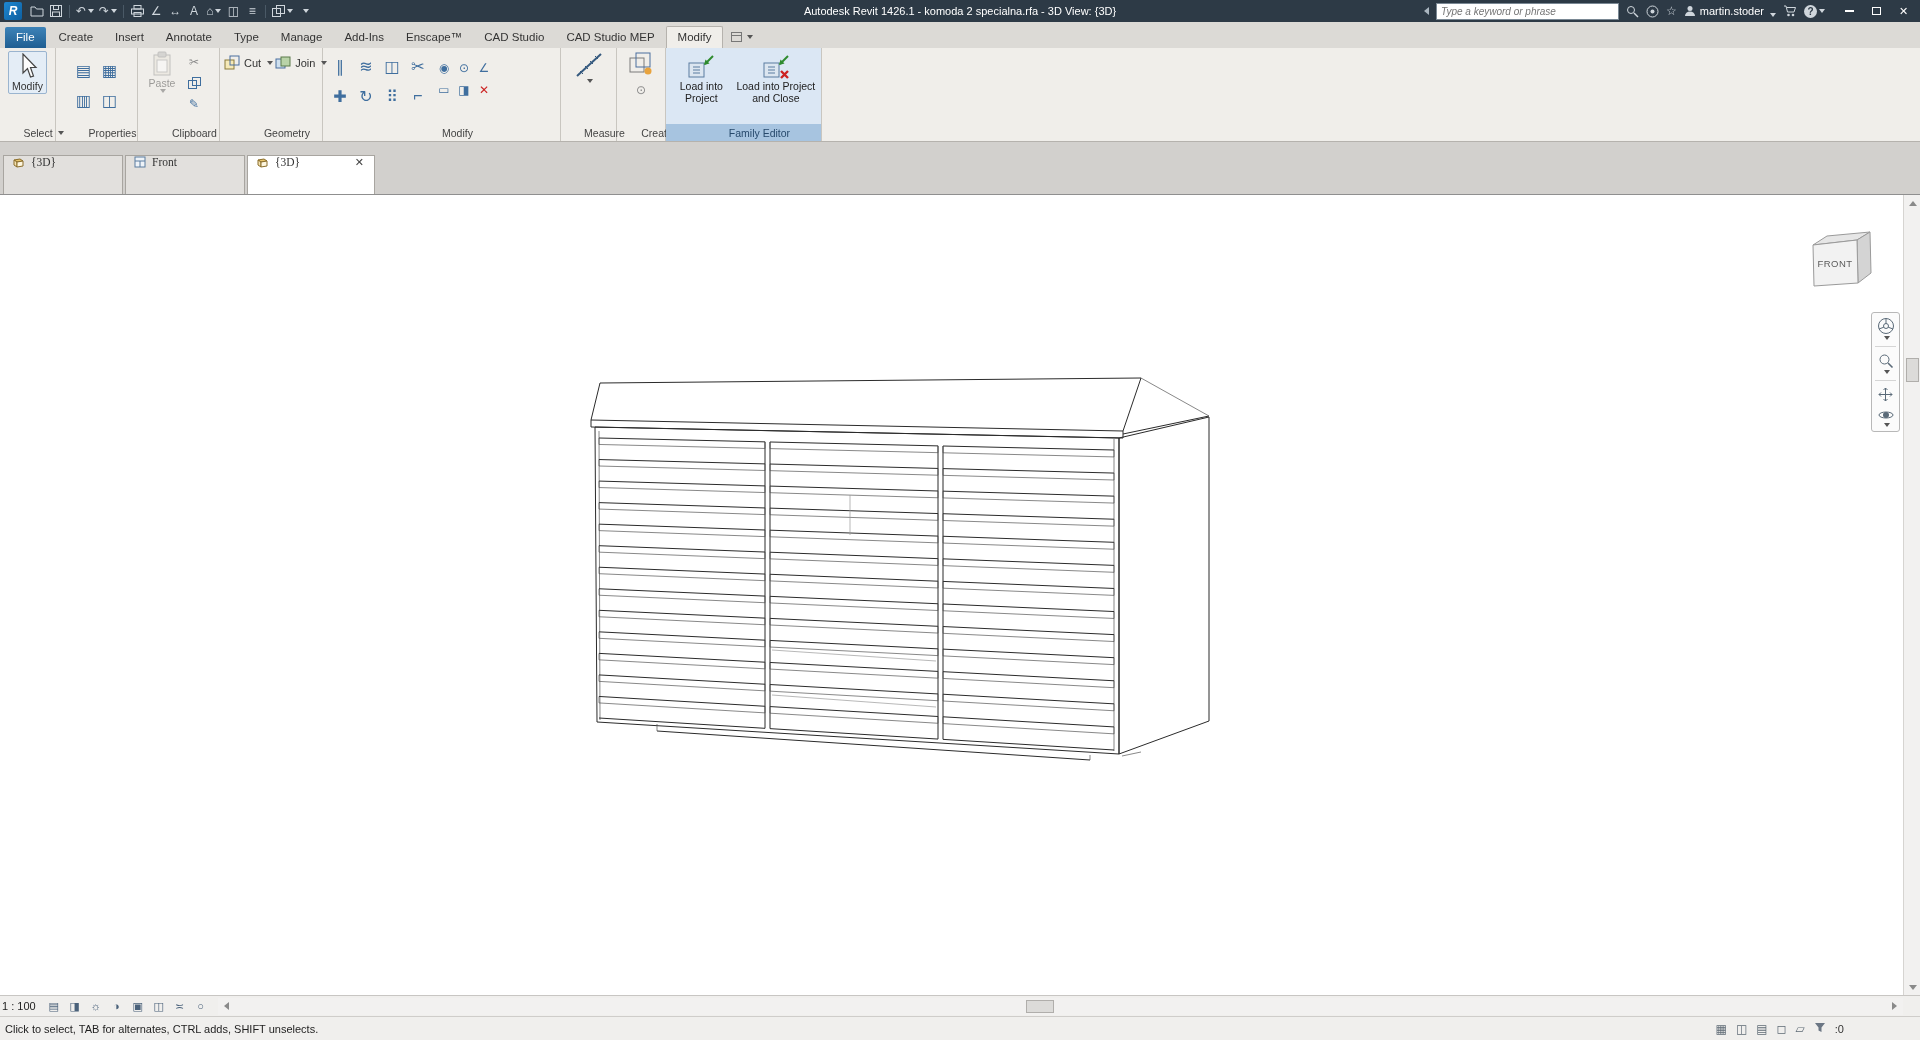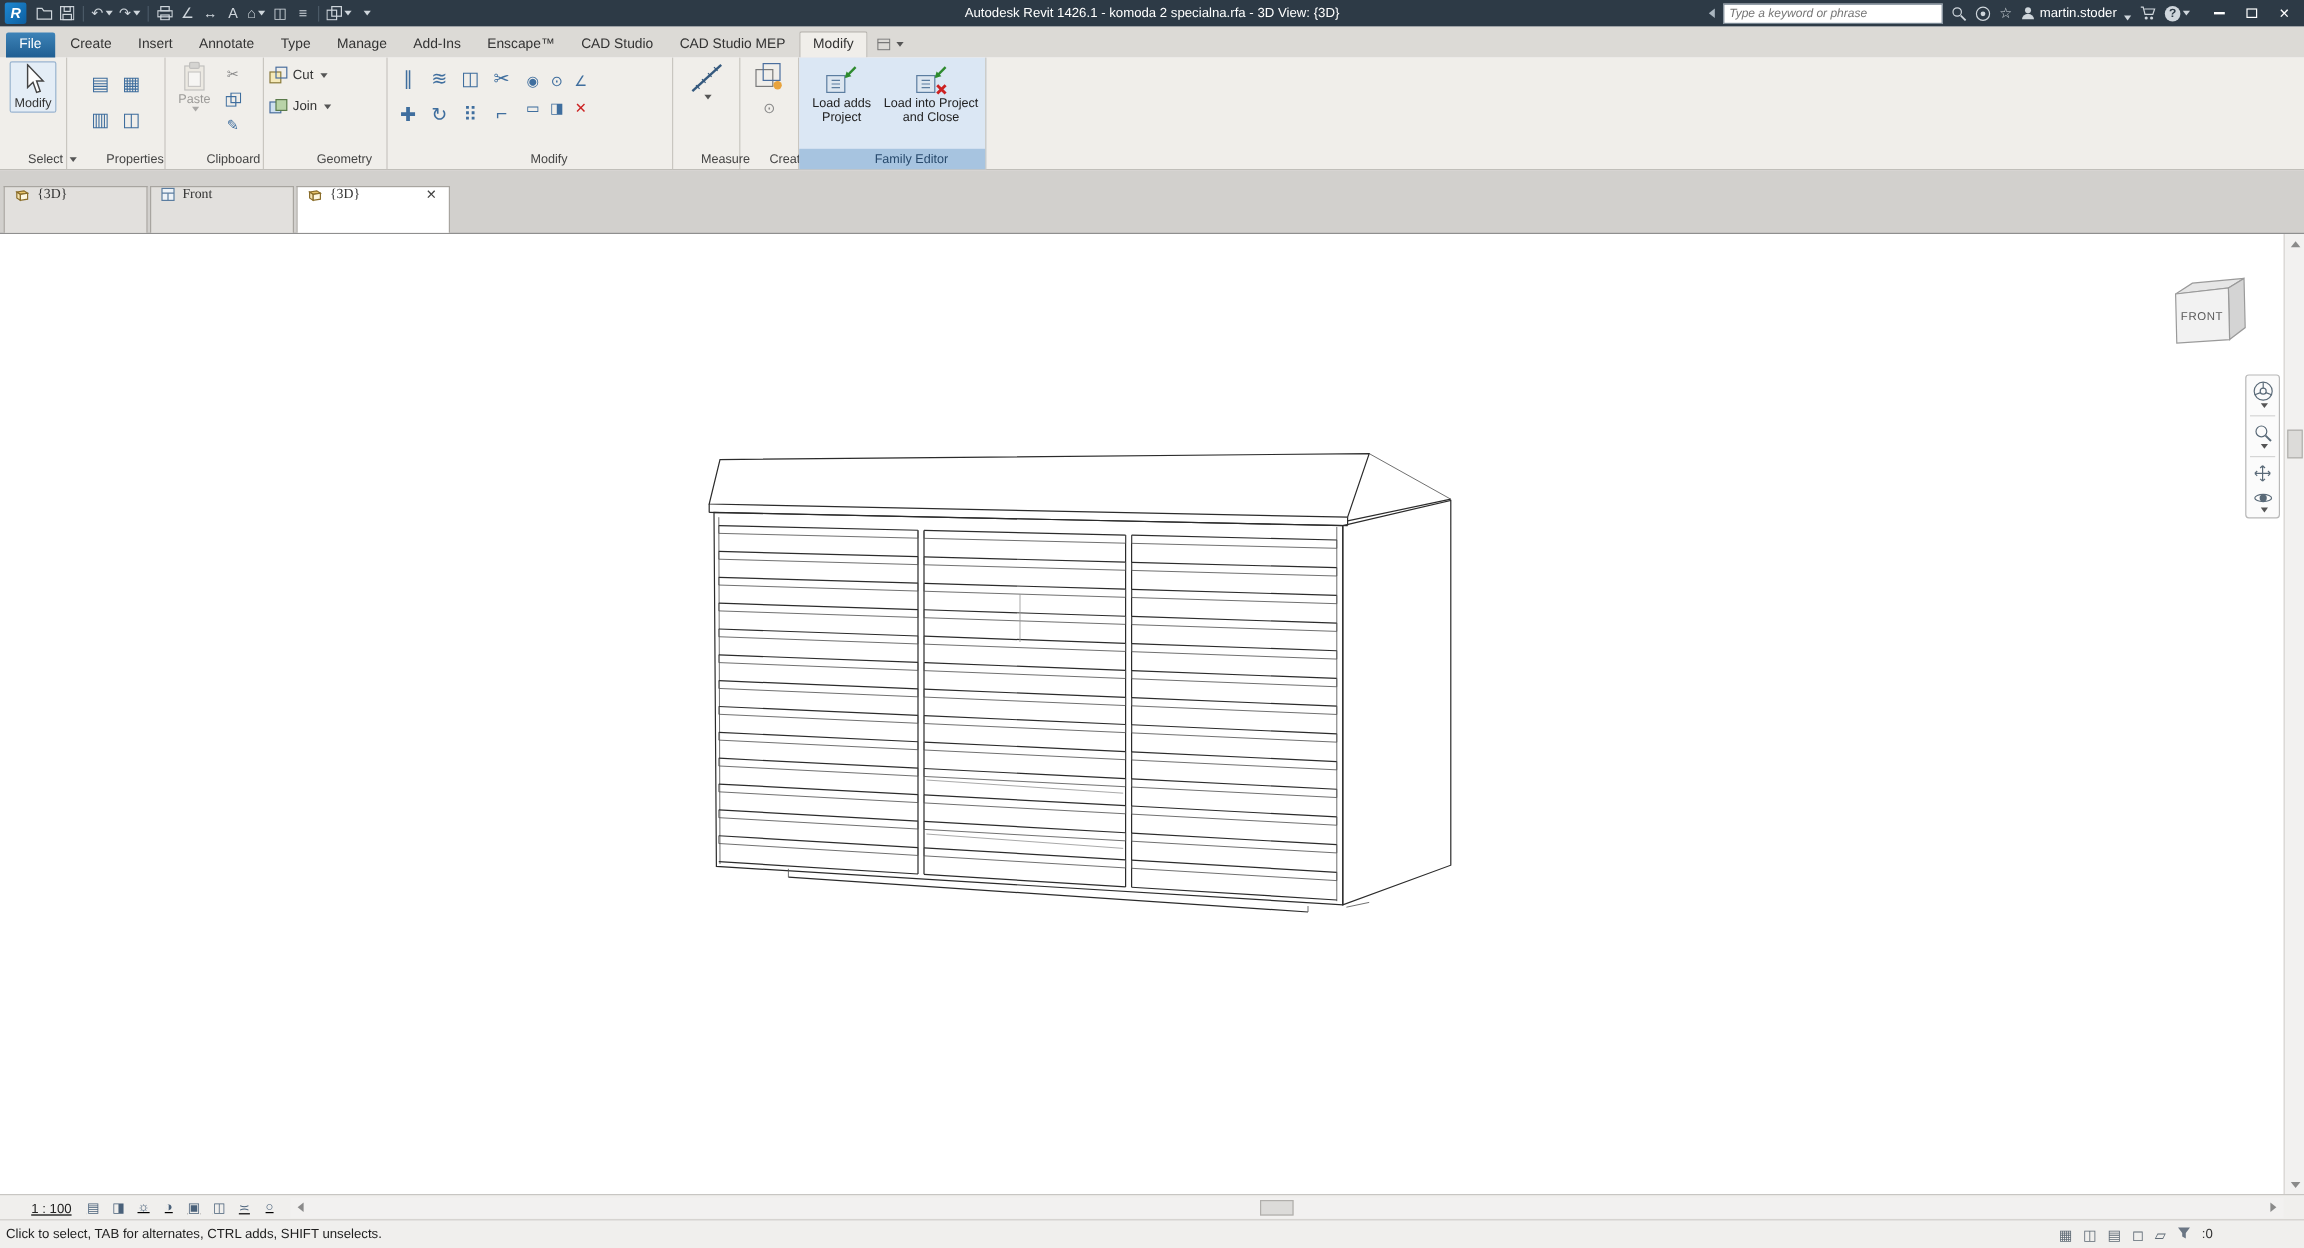--- a/index.html
+++ b/index.html
@@ -67,21 +67,21 @@
   .nav-sep{width:21px;height:1px;background:#d5d5d5;}
   .vscroll{position:absolute;right:0;top:0;bottom:0;width:17px;background:#f2f1f0;border-left:1px solid #d6d4d1;}
   .sb-btn{width:17px;height:16px;display:flex;align-items:center;justify-content:center;}
   .tri-up{width:0;height:0;border-left:4px solid transparent;border-right:4px solid transparent;border-bottom:5px solid #8a8a8a;}
   .tri-down{width:0;height:0;border-left:4px solid transparent;border-right:4px solid transparent;border-top:5px solid #8a8a8a;}
   .tri-left{width:0;height:0;border-top:4px solid transparent;border-bottom:4px solid transparent;border-right:5px solid #8a8a8a;}
   .tri-right{width:0;height:0;border-top:4px solid transparent;border-bottom:4px solid transparent;border-left:5px solid #8a8a8a;}
   .vthumb{position:absolute;left:2px;top:163px;width:13px;height:24px;background:#dcdbd9;border:1px solid #b0aeab;}
   
   .bottombar{height:21px;background:#f0efed;border-top:1px solid #c8c6c3;display:flex;align-items:center;}
-  .vcb{display:flex;align-items:flex-end;gap:3px;padding-left:26px;text-decoration:underline;}
+  .vcb{display:flex;align-items:center;gap:3px;padding-left:2px;}
   .scale-label{font-size:11px;color:#222;margin-right:6px;white-space:nowrap;}
   .vcb-icon{width:18px;height:16px;display:flex;align-items:center;justify-content:center;font-size:11px;color:#4a617a;}
   .hscroll{flex:1;height:17px;background:#f2f1f0;position:relative;display:flex;align-items:center;margin-left:8px;}
   .hthumb{position:absolute;left:808px;width:28px;height:13px;background:#dcdbd9;border:1px solid #b0aeab;}
   .corner{width:17px;height:17px;background:#f0efed;}
   .statusbar{height:24px;background:#f0efed;border-top:1px solid #cfcdca;display:flex;align-items:center;font-size:11px;color:#1e1e1e;padding-left:5px;}
   .status-right{margin-left:auto;display:flex;align-items:center;gap:9px;padding-right:76px;color:#5f6b76;font-size:12px;}
   .sel-count{font-size:11px;color:#333;}
 </style>
 </head>
@@ -254,21 +254,21 @@
         </span>
         <span class="ricon sm">✎</span>
       </div>
     </div>
     <div class="panel-label">
       <span>Clipboard</span>
     </div>
   </div>
 
   <div class="panel" style="width:103px">
-    <div class="panel-body" style="flex-direction:column;gap:2px">
+    <div class="panel-body" style="flex-direction:row;gap:2px">
       <div class="tool-row">
         <svg width="16" height="16" viewBox="0 0 16 16">
           <rect x="1" y="5" width="9" height="9" fill="#f5e9b8" stroke="#8a7a3a"></rect>
           <rect x="6" y="1" width="9" height="9" fill="none" stroke="#4a6e9e"></rect>
         </svg>
         <span>Cut</span>
           <span class="caret dark"></span>
       </div>
       <div class="tool-row">
         <svg width="16" height="16" viewBox="0 0 16 16">
@@ -346,21 +346,21 @@
 
   <div class="panel family" style="width:156px">
     <div class="panel-body" style="justify-content:center;gap:2px">
       <div class="fam-btn" style="width:64px">
         <svg width="28" height="27" viewBox="0 0 28 27">
           <rect x="2" y="9" width="15" height="14" fill="#dce6f0" stroke="#5b7da0"></rect>
           <path d="M6 13 h7 M6 16 h7 M6 19 h7" stroke="#5b7da0" fill="none"></path>
           <path d="M26 2 L18 10" stroke="#2e8b2e" stroke-width="2" fill="none"></path>
           <path d="M17 11 l1.5-5.5 l4 4 Z" fill="#2e8b2e"></path>
         </svg>
-        <span>Load adds Project</span>
+        <span>Load into Project</span>
       </div>
       <div class="fam-btn" style="width:84px">
         <svg width="28" height="27" viewBox="0 0 28 27">
           <rect x="2" y="9" width="15" height="14" fill="#dce6f0" stroke="#5b7da0"></rect>
           <path d="M6 13 h7 M6 16 h7 M6 19 h7" stroke="#5b7da0" fill="none"></path>
           <path d="M26 2 L18 10" stroke="#2e8b2e" stroke-width="2" fill="none"></path>
           <path d="M17 11 l1.5-5.5 l4 4 Z" fill="#2e8b2e"></path>
           <path d="M19 17 l7 7 M26 17 l-7 7" stroke="#cc2222" stroke-width="2.4" fill="none"></path>
         </svg>
         <span>Load into Project and Close</span>

